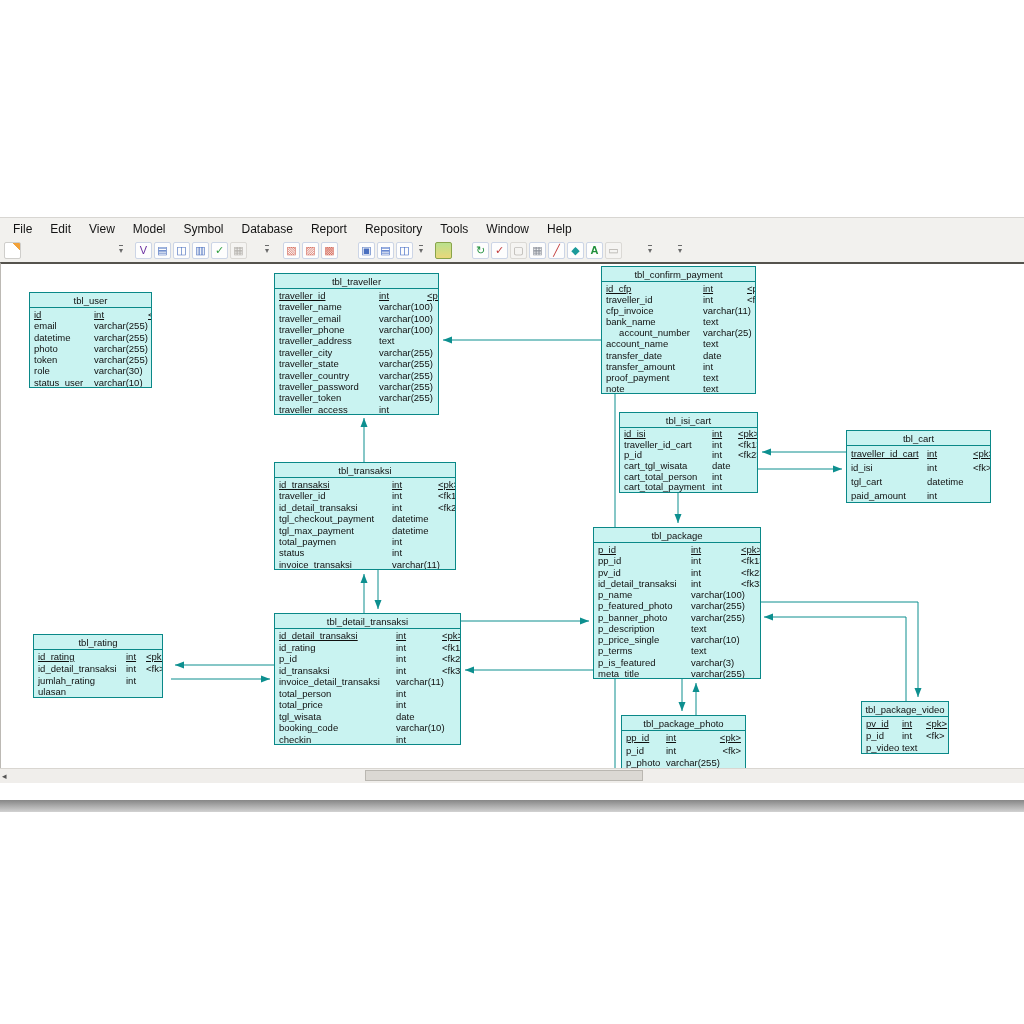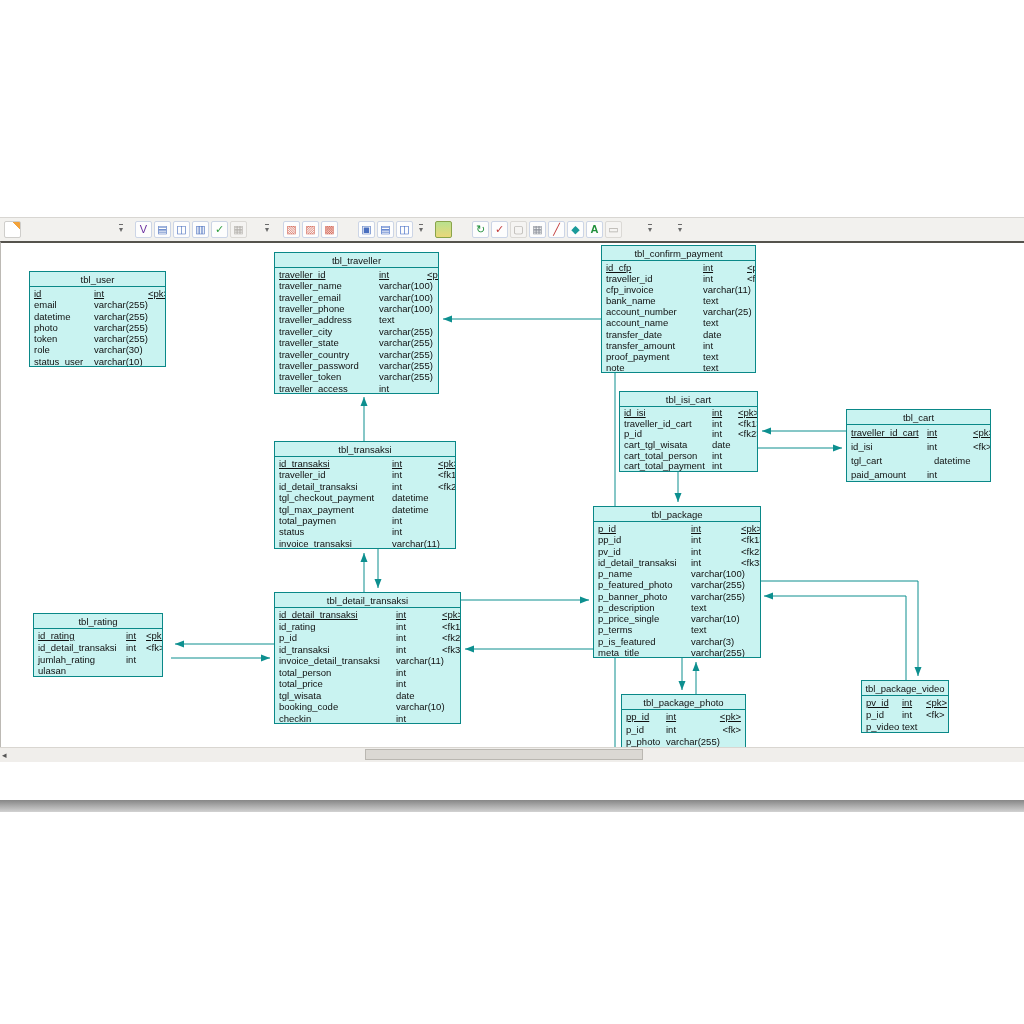--- a/index.html
+++ b/index.html
@@ -47,20 +47,33 @@
   .scroll .thumb{position:absolute;left:365px;top:1px;width:278px;height:11px;
                  background:#dbd8d3;border:1px solid #bab7b1;box-sizing:border-box;}
   .scroll .larrow{position:absolute;left:2px;top:1px;font-size:9px;color:#555;line-height:12px;}
   .bottomband{position:absolute;top:800px;left:0;width:1024px;height:12px;
               background:linear-gradient(#868686,#d2d2d2);}
 </style>
 </head>
 <body>
 
 <div class="app">
+  <div class="menubar">
+      <span class="menu-item">File</span>
+      <span class="menu-item">Edit</span>
+      <span class="menu-item">View</span>
+      <span class="menu-item">Model</span>
+      <span class="menu-item">Symbol</span>
+      <span class="menu-item">Database</span>
+      <span class="menu-item">Report</span>
+      <span class="menu-item">Repository</span>
+      <span class="menu-item">Tools</span>
+      <span class="menu-item">Window</span>
+      <span class="menu-item">Help</span>
+    </div>
   <div class="toolbar">
       <div class="tbicon newdoc"></div>
       <span class="tb-gap" style="width: 92px;"></span>
       <span class="tb-overflow">▾</span>
       <span class="tb-gap" style="width: 6px;"></span>
       <div class="tbicon" style="color: rgb(107, 47, 160);">V</div>
       <div class="tbicon" style="color: rgb(74, 111, 191);">▤</div>
       <div class="tbicon" style="color: rgb(74, 111, 191);">◫</div>
       <div class="tbicon" style="color: rgb(74, 111, 191);">▥</div>
       <div class="tbicon" style="color: rgb(46, 158, 62);">✓</div>
@@ -119,21 +132,21 @@
         <polyline points="614,412 614,786" fill="none" stroke="#0d8f8f" stroke-width="1"></polyline>
         <polyline points="681,697 681,729" fill="none" stroke="#0d8f8f" stroke-width="1"></polyline>
         <polygon points="681,729 677.5,720 684.5,720" fill="#0d8f8f"></polygon>
         <polyline points="695,733 695,701" fill="none" stroke="#0d8f8f" stroke-width="1"></polyline>
         <polygon points="695,701 698.5,710 691.5,710" fill="#0d8f8f"></polygon>
         <polyline points="760,620 917,620 917,715" fill="none" stroke="#0d8f8f" stroke-width="1"></polyline>
         <polygon points="917,715 913.5,706 920.5,706" fill="#0d8f8f"></polygon>
         <polyline points="905,719 905,635 763,635" fill="none" stroke="#0d8f8f" stroke-width="1"></polyline>
         <polygon points="763,635 772,631.5 772,638.5" fill="#0d8f8f"></polygon>
       </svg>
-      <div class="tbl" style="left: 28px; top: 28px; width: 137px; height: 96px;">
+      <div class="tbl" style="left: 28px; top: 28px; width: 123px; height: 96px;">
         <div class="tbl-title">tbl_user</div>
         <div class="tbl-body">
           <div class="trow pkrow" style="line-height: 11.29px;">
             <span style="flex: 0 0 60px;">id</span>
             <span style="flex: 0 0 54px;">int</span>
             <span class="ck">&lt;pk&gt;</span>
           </div>
           <div class="trow" style="line-height: 11.29px;">
             <span style="flex: 0 0 60px;">email</span>
             <span style="flex: 0 0 54px;">varchar(255)</span>
@@ -243,21 +256,21 @@
             <span style="flex: 0 0 97px;">cfp_invoice</span>
             <span style="flex: 0 0 44px;">varchar(11)</span>
             <span class="ck"></span>
           </div>
           <div class="trow" style="line-height: 11.1px;">
             <span style="flex: 0 0 97px;">bank_name</span>
             <span style="flex: 0 0 44px;">text</span>
             <span class="ck"></span>
           </div>
           <div class="trow" style="line-height: 11.1px;">
-            <span style="flex: 0 0 97px;">account_number</span>
+            <span style="flex: 0 0 97px; text-align: center;">account_number</span>
             <span style="flex: 0 0 44px;">varchar(25)</span>
             <span class="ck"></span>
           </div>
           <div class="trow" style="line-height: 11.1px;">
             <span style="flex: 0 0 97px;">account_name</span>
             <span style="flex: 0 0 44px;">text</span>
             <span class="ck"></span>
           </div>
           <div class="trow" style="line-height: 11.1px;">
             <span style="flex: 0 0 97px;">transfer_date</span>
@@ -322,21 +335,21 @@
           <div class="trow pkrow" style="line-height: 14px;">
             <span style="flex: 0 0 76px;">traveller_id_cart</span>
             <span style="flex: 0 0 46px;">int</span>
             <span class="ck">&lt;pk&gt;</span>
           </div>
           <div class="trow" style="line-height: 14px;">
             <span style="flex: 0 0 76px;">id_isi</span>
             <span style="flex: 0 0 46px;">int</span>
             <span class="ck">&lt;fk&gt;</span>
           </div>
-          <div class="trow" style="line-height: 14px; gap: 7px;">
+          <div class="trow" style="line-height: 14px;">
             <span style="flex: 0 0 76px;">tgl_cart</span>
             <span style="flex: 0 0 46px;">datetime</span>
             <span class="ck"></span>
           </div>
           <div class="trow" style="line-height: 14px;">
             <span style="flex: 0 0 76px;">paid_amount</span>
             <span style="flex: 0 0 46px;">int</span>
             <span class="ck"></span>
           </div>
         </div>

